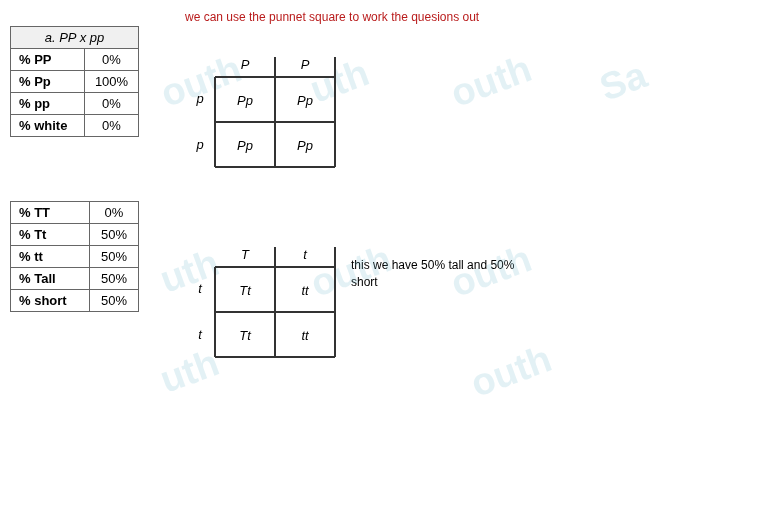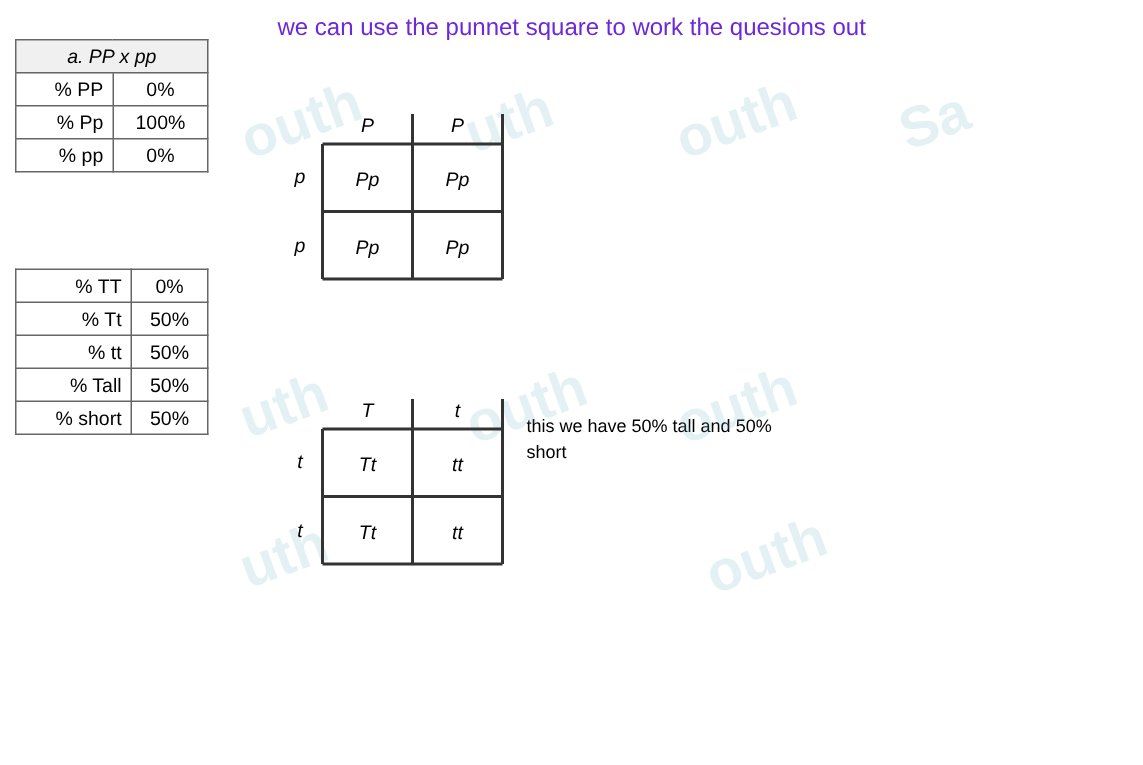--- a/index.html
+++ b/index.html
@@ -62,22 +62,23 @@
       text-align: center;
     }
     .gen-table .header-row td {
       background: #f0f0f0;
       font-style: italic;
       font-weight: normal;
       text-align: center;
       border: 1px solid #666;
     }
     .gen-table .label-cell {
-      text-align: right;
+      text-align: left;
       padding-left: 8px;
+      font-weight: bold;
     }
 
     .punnett-container {
       position: relative;
       width: 165px;
       height: 160px;
       flex-shrink: 0;
     }
 
     .punnett-svg {
@@ -86,23 +87,23 @@
     }
 
     .punnett-note {
       font-size: 12px;
       max-width: 180px;
       line-height: 1.4;
       padding-top: 30px;
     }
 
     .intro-text {
-      font-size: 16px;
-      color: #6d28d9;
-      margin-bottom: 18px;
+      font-size: 12px;
+      color: #b91c1c;
+      margin-bottom: 3px;
       padding-left: 5px;
     }
 
     .right-section {
       display: flex;
       flex-direction: row;
       gap: 6px;
       align-items: flex-start;
     }
   </style>
@@ -134,20 +135,24 @@
           <td>0%</td>
         </tr>
         <tr>
           <td class="label-cell">% Pp</td>
           <td>100%</td>
         </tr>
         <tr>
           <td class="label-cell">% pp</td>
           <td>0%</td>
         </tr>
+        <tr>
+          <td class="label-cell">% white</td>
+          <td>0%</td>
+        </tr>
       </tbody>
         </table>
     </div>
 
     <div style="margin-top:30px;">
       <table class="gen-table">
         <tbody>
         <tr>
           <td class="label-cell">% TT</td>
           <td>0%</td>

